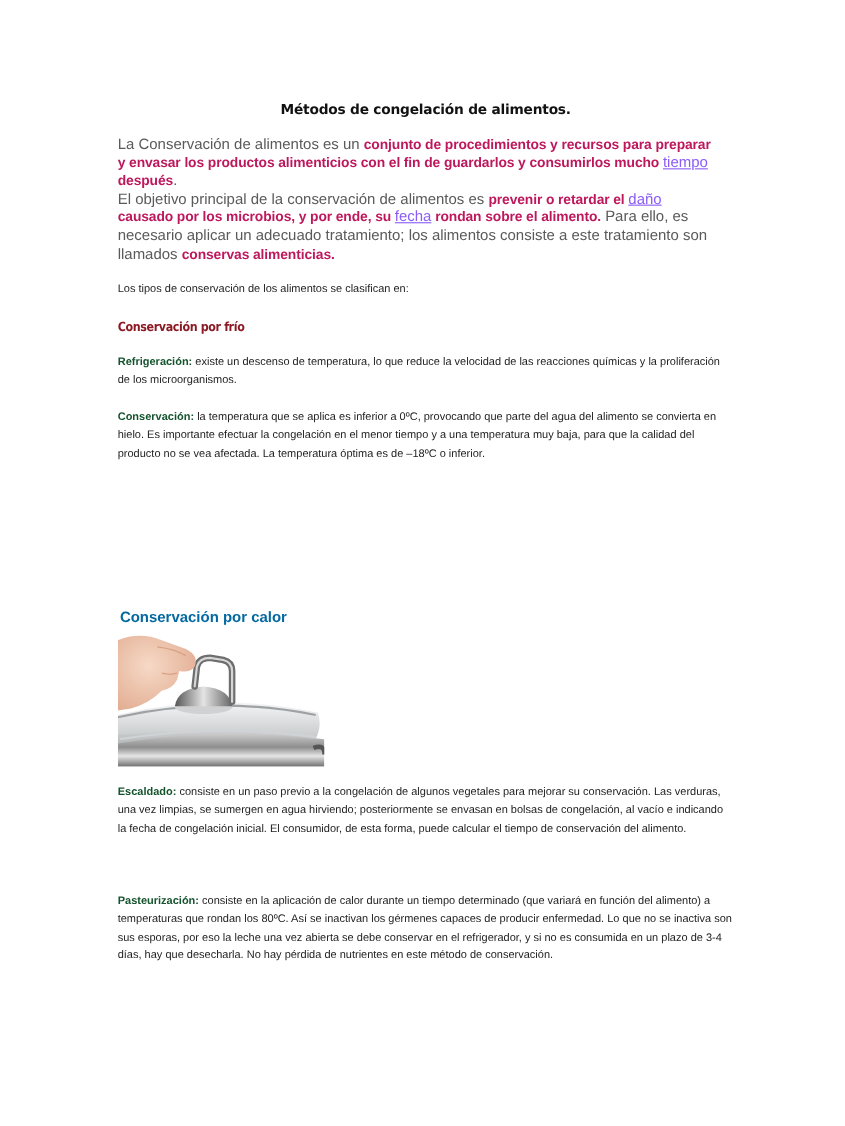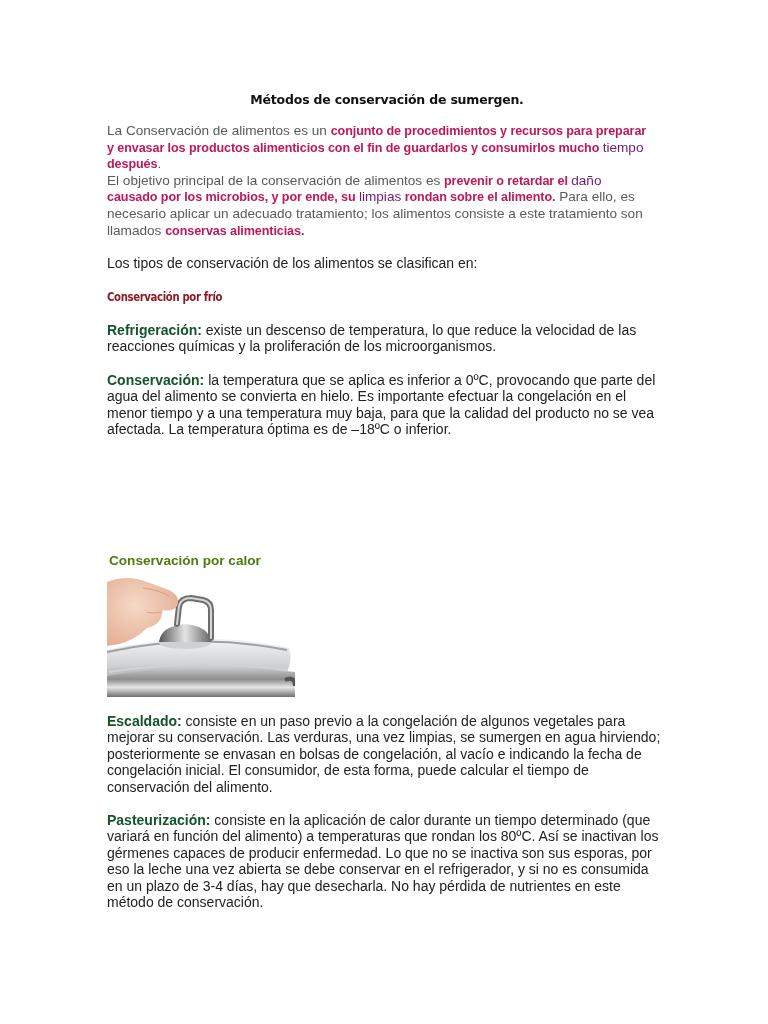--- a/index.html
+++ b/index.html
@@ -44,27 +44,28 @@
       color: #5a5a5a;
       margin: 0;
     }
     .intro b {
       font-family: Liberation Sans, sans-serif;
       font-size: 12.6px;
       color: #be185d;
       letter-spacing: -0.1px;
     }
     .intro a {
-      color: #701a75;
+      color: #8b5cf6;
+      text-decoration: underline;
     }
     .block {
       position: absolute;
       left: 0;
       width: 560px;
-      font-size: 14px;
+      font-size: 10px;
       line-height: 16.4px;
       color: #222222;
       margin: 0;
     }
     .block b {
       color: #14532d;
     }
     .heading-cold {
       position: absolute;
       left: 0;
@@ -75,43 +76,43 @@
       transform: scaleX(0.88);
       transform-origin: left center;
       color: #8b1a24;
       margin: 0;
     }
     .heading-heat {
       position: absolute;
       left: 0;
       top: 551px;
       font-size: 13.6px;
-      color: #4d7c0f;
+      color: #0369a1;
       margin: 2px;
     }
     .pot-image {
       position: absolute;
       left: 0;
       top: 568px;
       width: 188px;
       height: 129px;
       background: #ffffff;
       overflow: hidden;
     }
   </style>
 </head>
 <body>
 
 <div class="page">
 
-  <h1 class="title">Métodos de conservación de sumergen.</h1>
+  <h1 class="title">Métodos de congelación de alimentos.</h1>
 
   <div class="intro">
     <span><span>La Conservación de alimentos es un </span><b>conjunto de procedimientos y recursos para preparar y envasar los productos alimenticios con el fin de guardarlos y consumirlos mucho </b><a>tiempo</a><b> después</b><span>.</span></span><br>
-    <span><span>El objetivo principal de la conservación de alimentos es </span><b>prevenir o retardar el </b><a>daño</a><b> causado por los microbios, y por ende, su </b><a>limpias</a><b> rondan sobre el alimento.</b><span> Para ello, es necesario aplicar un adecuado tratamiento; los alimentos consiste a este tratamiento son llamados </span><b>conservas alimenticias.</b></span>
+    <span><span>El objetivo principal de la conservación de alimentos es </span><b>prevenir o retardar el </b><a>daño</a><b> causado por los microbios, y por ende, su </b><a>fecha</a><b> rondan sobre el alimento.</b><span> Para ello, es necesario aplicar un adecuado tratamiento; los alimentos consiste a este tratamiento son llamados </span><b>conservas alimenticias.</b></span>
   </div>
 
   <p class="block" style="top:255px;">Los tipos de conservación de los alimentos se clasifican en:</p>
 
   <h2 class="heading-cold">Conservación por frío</h2>
 
   <p class="block" style="top:322px;"><b>Refrigeración:</b><span> existe un descenso de temperatura, lo que reduce la velocidad de las reacciones químicas y la proliferación de los microorganismos.</span></p>
 
   <div class="block" style="top:372px;">
     <span><b>Conservación:</b><span> la temperatura que se aplica es inferior a 0ºC, provocando que parte del agua del alimento se convierta en hielo. Es importante efectuar la congelación en el menor tiempo y a una temperatura muy baja, para que la calidad del producto no se vea afectada. La temperatura óptima es de –18ºC o inferior.</span></span><br>

